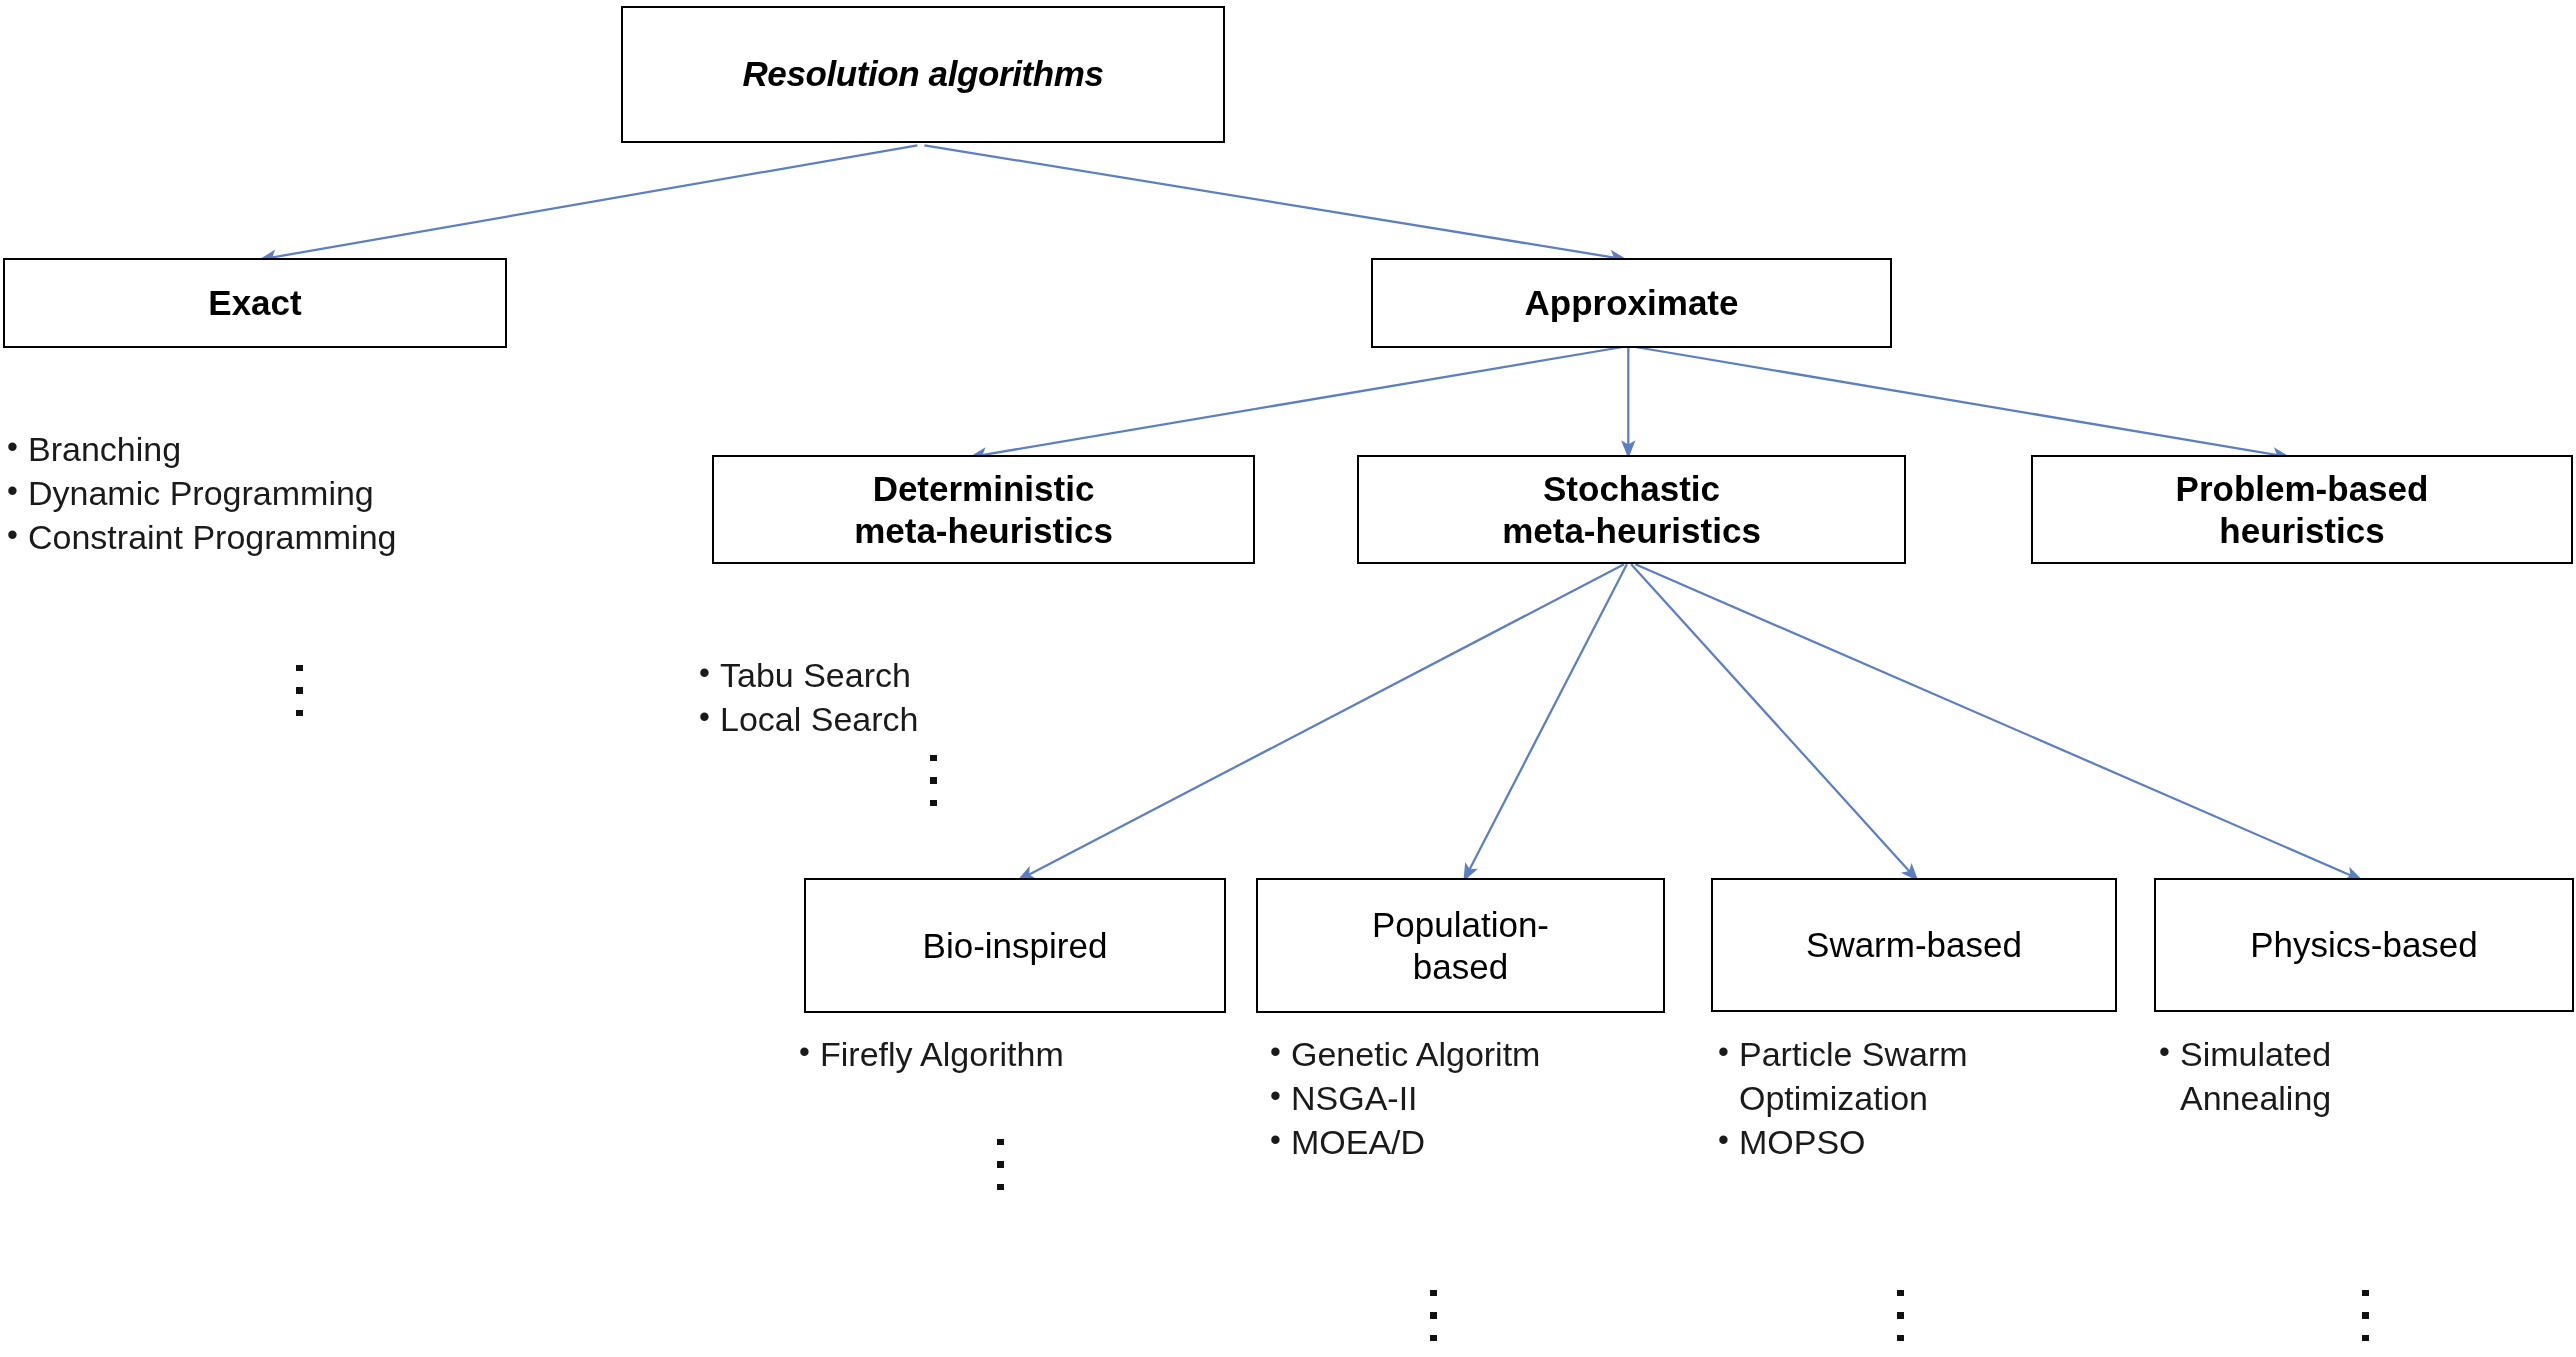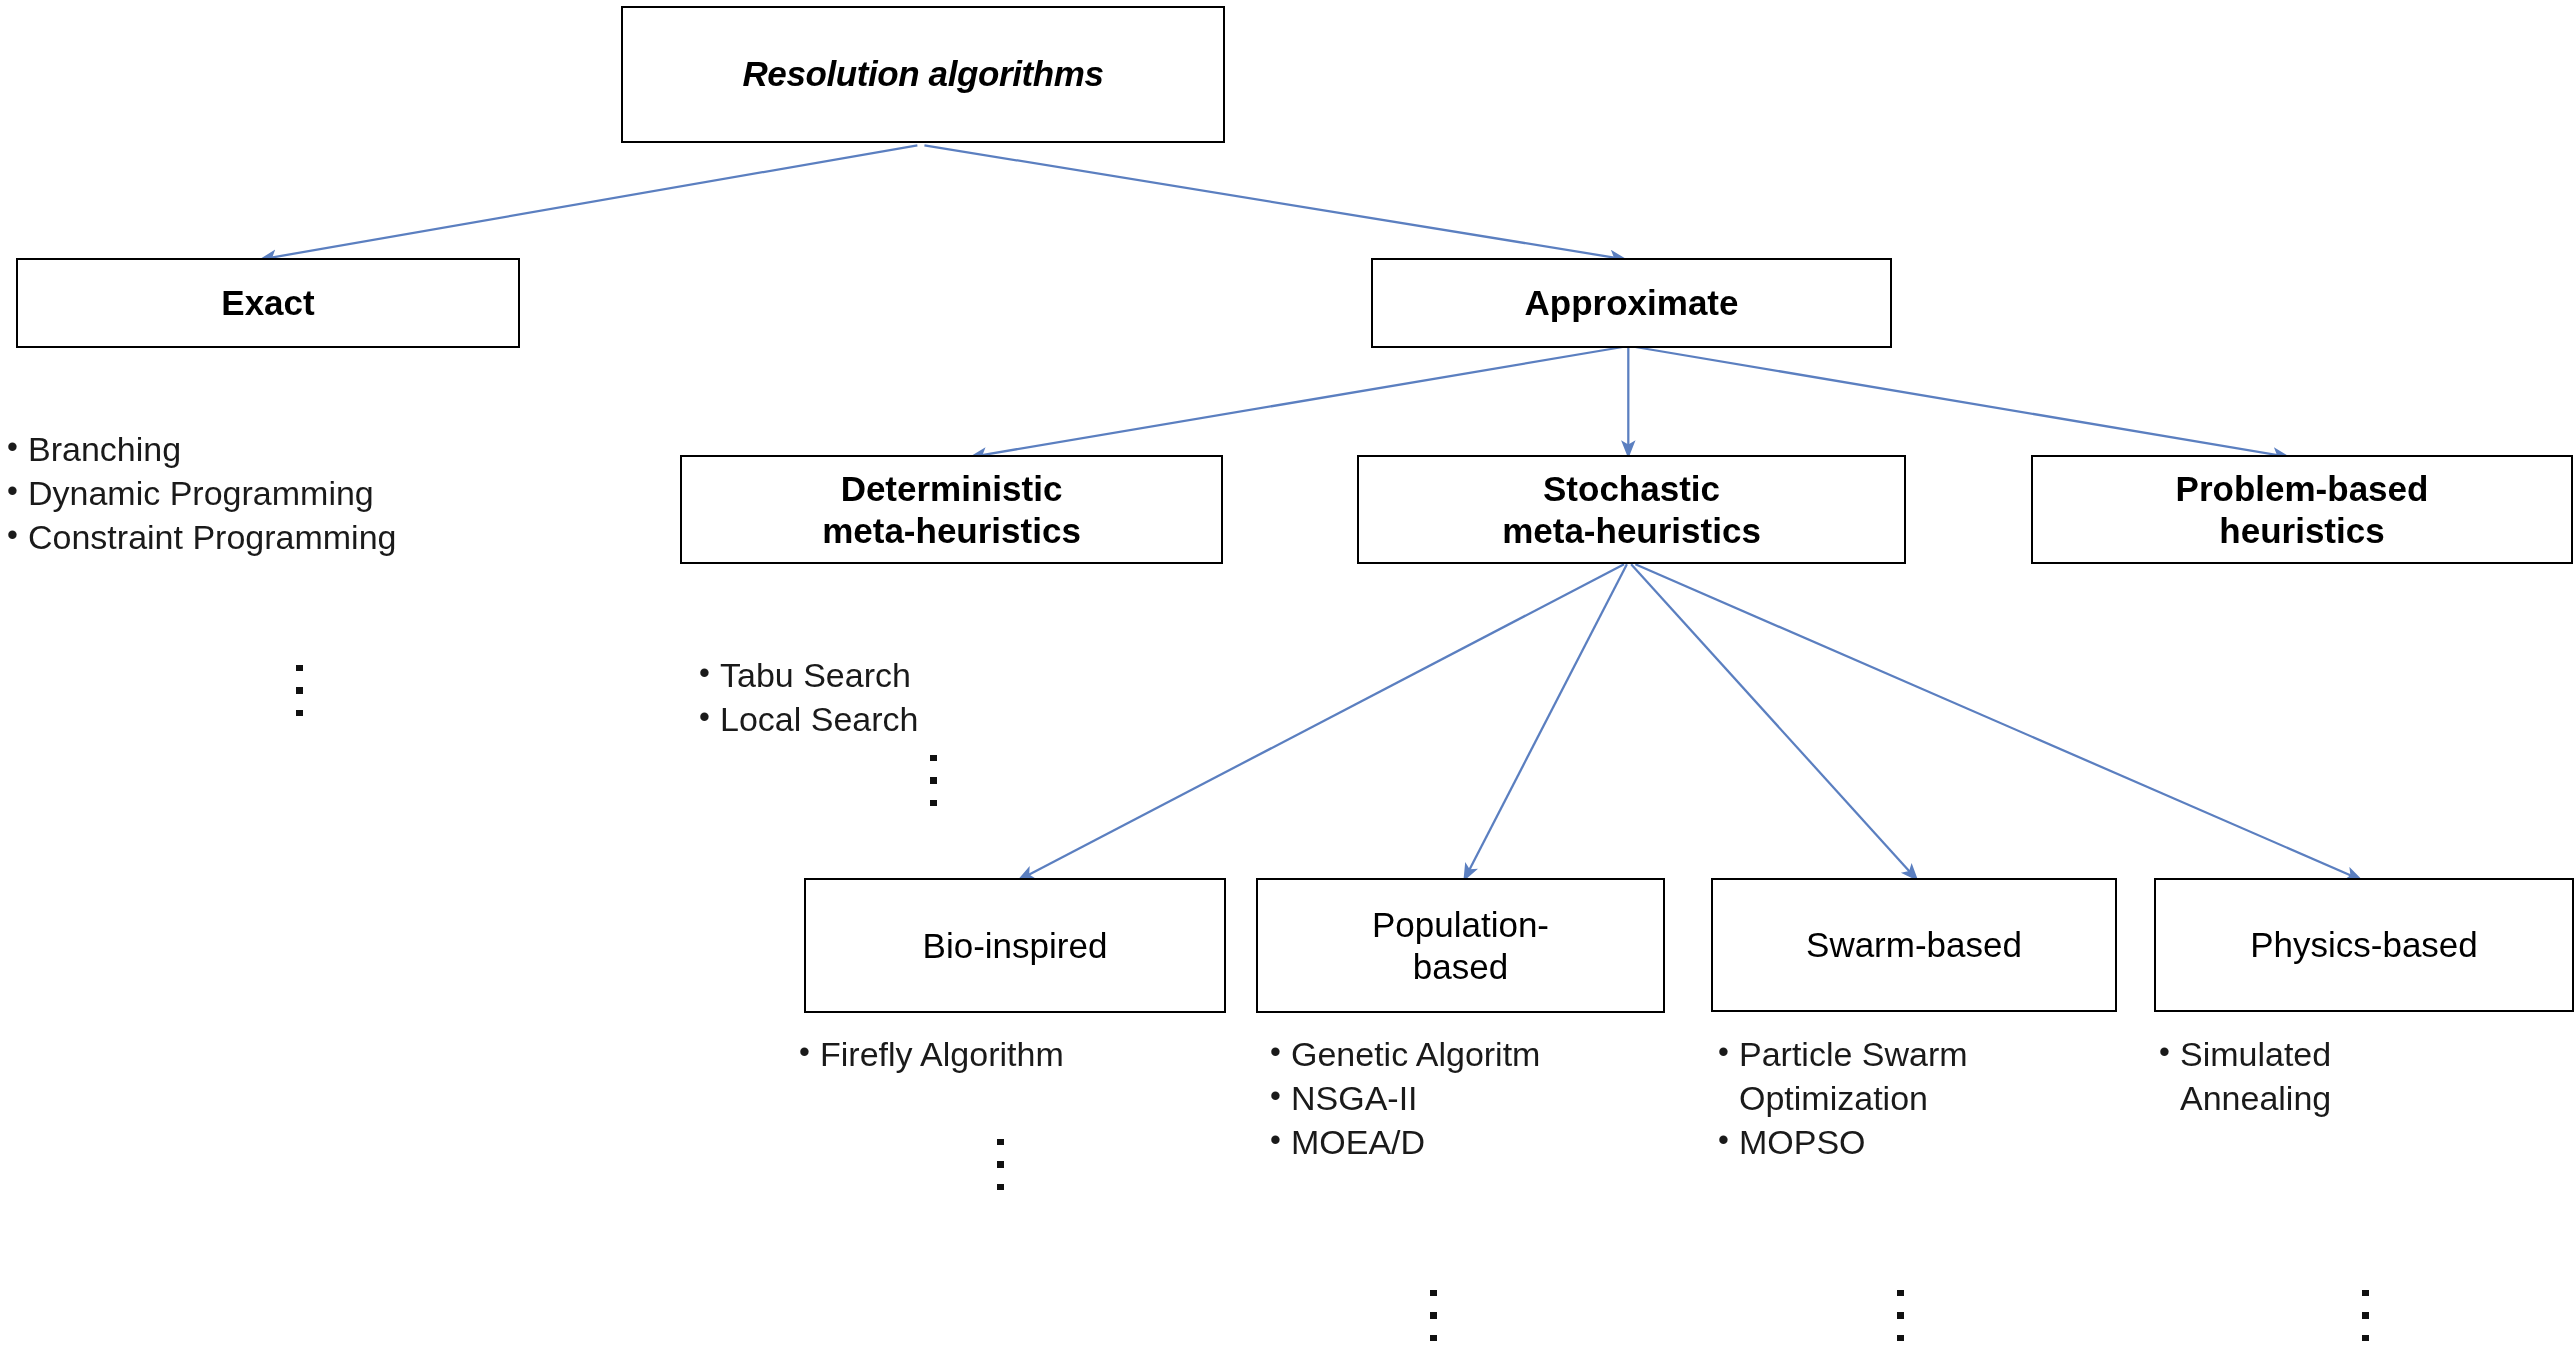--- a/index.html
+++ b/index.html
@@ -127,29 +127,29 @@
       <line x1="2312" y1="800" x2="2718" y2="1248"></line>
 
       <line x1="2318" y1="800" x2="3348" y2="1248"></line>
     </g>
   </svg>
 
   <div class="node root" style="left:621px; top:5.6px; width:604px; height:137px;">
     <span class="node-label">Resolution algorithms</span>
   </div>
 
-  <div class="node level1" style="left:16px; top:258px; width:504px; height:90px;">
+  <div class="node level1" style="left:3px; top:258px; width:504px; height:90px;">
     <span class="node-label">Exact</span>
   </div>
 
   <div class="node level1" style="left:1371px; top:258px; width:521px; height:90px;">
     <span class="node-label">Approximate</span>
   </div>
 
-  <div class="node level2" style="left:680px; top:455px; width:543px; height:109px;">
+  <div class="node level2" style="left:712px; top:455px; width:543px; height:109px;">
     <span class="node-label">
       <span>Deterministic</span><br>
       <span>meta-heuristics</span>
     </span>
   </div>
 
   <div class="node level2" style="left:1357px; top:455px; width:549px; height:109px;">
     <span class="node-label">
       <span>Stochastic</span><br>
       <span>meta-heuristics</span>

